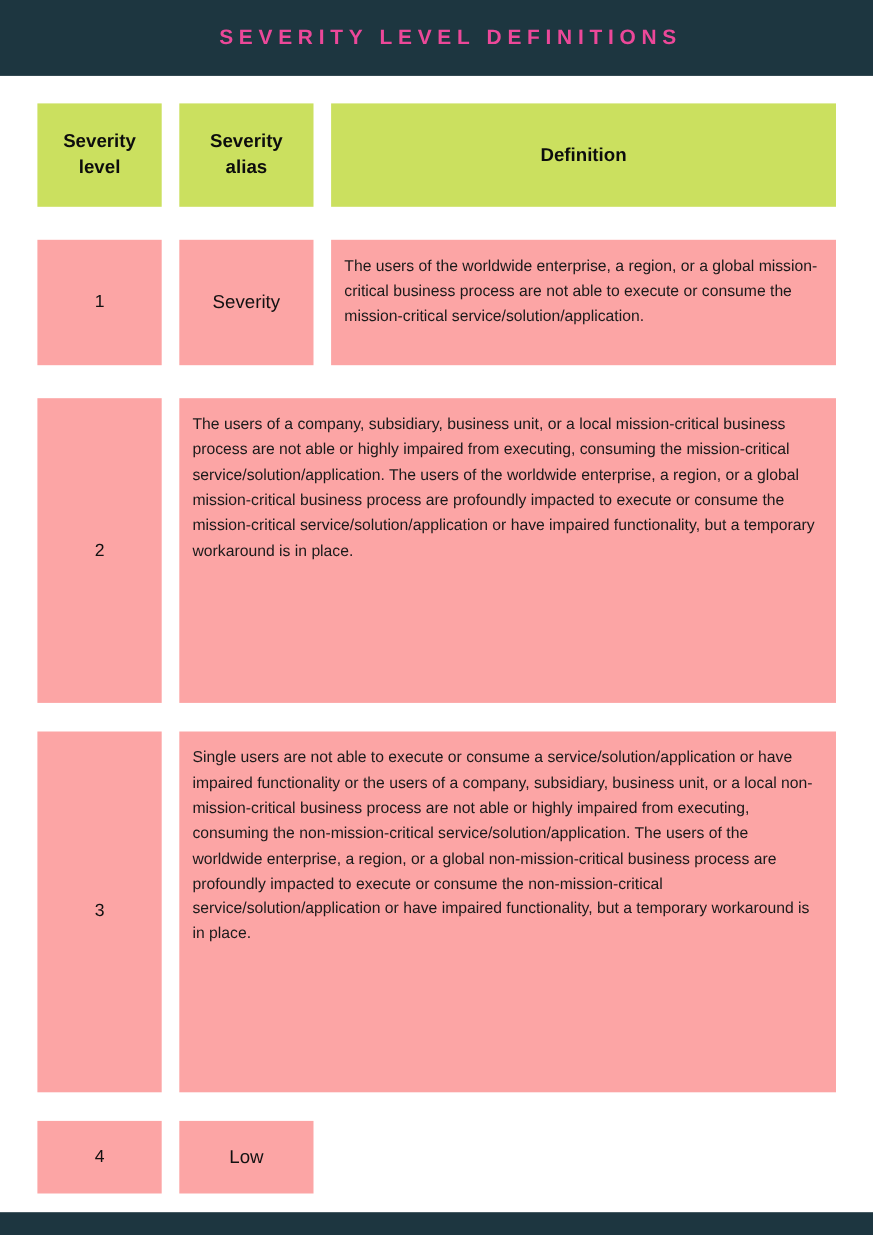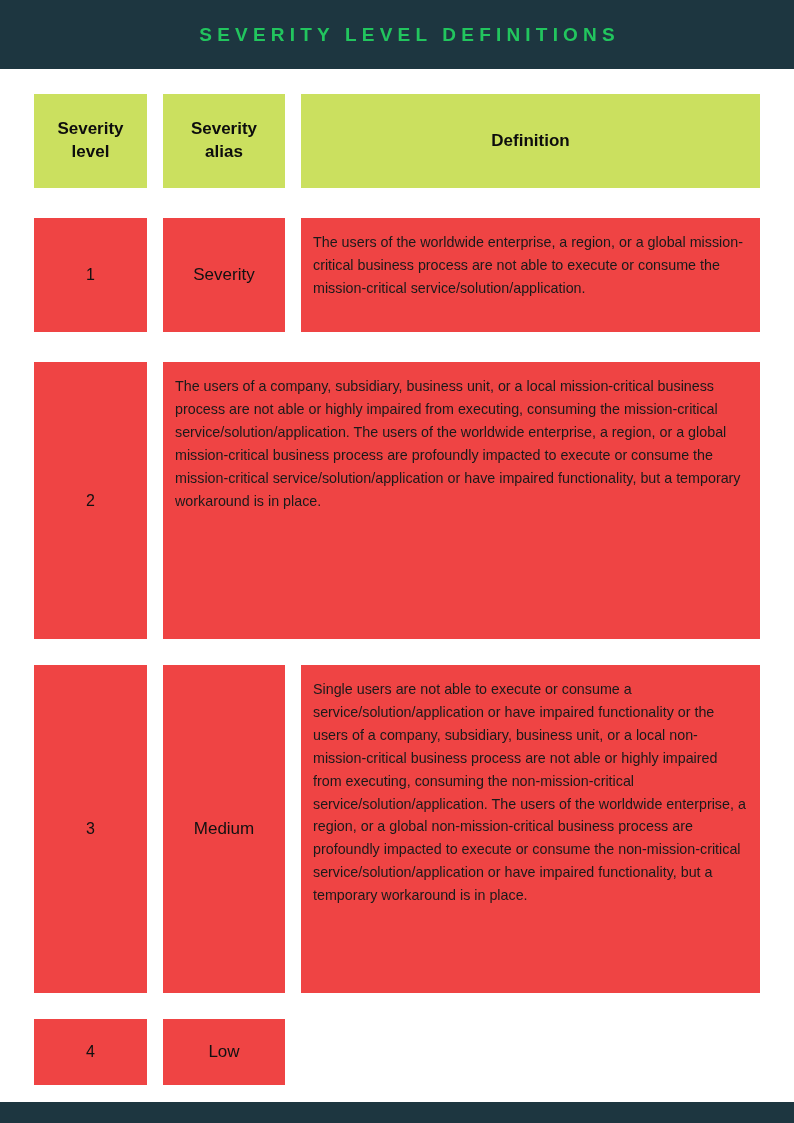--- a/index.html
+++ b/index.html
@@ -22,21 +22,21 @@
     top: 0;
     width: 794px;
     height: 69px;
     background: #1d3640;
     display: flex;
     align-items: center;
     justify-content: center;
     box-sizing: border-box;
   }
   .top-banner-title {
-    color: #22c55e;
+    color: #ec4899;
     font-size: 19px;
     font-weight: bold;
     letter-spacing: 5.2px;
     text-indent: 5.2px;
     font-family: "Liberation Sans", sans-serif;
     white-space: nowrap;
     margin-left: 20px;
   }
 
   
@@ -92,21 +92,21 @@
   }
 
   
   .body-row {
     margin-top: 30px;
   }
   .body-row.tight {
     margin-top: 26px;
   }
   .cell {
-    background: #ef4444;
+    background: #fca5a5;
     box-sizing: border-box;
   }
   .cell-center {
     display: flex;
     align-items: center;
     justify-content: center;
     text-align: center;
     color: #111111;
     font-size: 17px;
     font-weight: normal;
@@ -150,21 +150,20 @@
     <div class="cell cell-def col-def h-r1">The users of the worldwide enterprise, a region, or a global mission-critical business process are not able to execute or consume the mission-critical service/solution/application.</div>
   </div>
 
   <div class="grid-row body-row">
     <div class="cell cell-center cell-level col-level h-r2">2</div>
     <div class="cell cell-def col-def h-r2">The users of a company, subsidiary, business unit, or a local mission-critical business process are not able or highly impaired from executing, consuming the mission-critical service/solution/application. The users of the worldwide enterprise, a region, or a global mission-critical business process are profoundly impacted to execute or consume the mission-critical service/solution/application or have impaired functionality, but a temporary workaround is in place.</div>
   </div>
 
   <div class="grid-row body-row tight">
     <div class="cell cell-center cell-level col-level h-r3">3</div>
-    <div class="cell cell-center cell-alias col-alias h-r3">Medium</div>
     <div class="cell cell-def col-def h-r3">Single users are not able to execute or consume a service/solution/application or have impaired functionality or the users of a company, subsidiary, business unit, or a local non-mission-critical business process are not able or highly impaired from executing, consuming the non-mission-critical service/solution/application. The users of the worldwide enterprise, a region, or a global non-mission-critical business process are profoundly impacted to execute or consume the non-mission-critical service/solution/application or have impaired functionality, but a temporary workaround is in place.</div>
   </div>
 
   <div class="grid-row body-row tight">
     <div class="cell cell-center cell-level col-level h-r4">4</div>
     <div class="cell cell-center cell-alias col-alias h-r4">Low</div>
   </div>
 
 </div>
 

